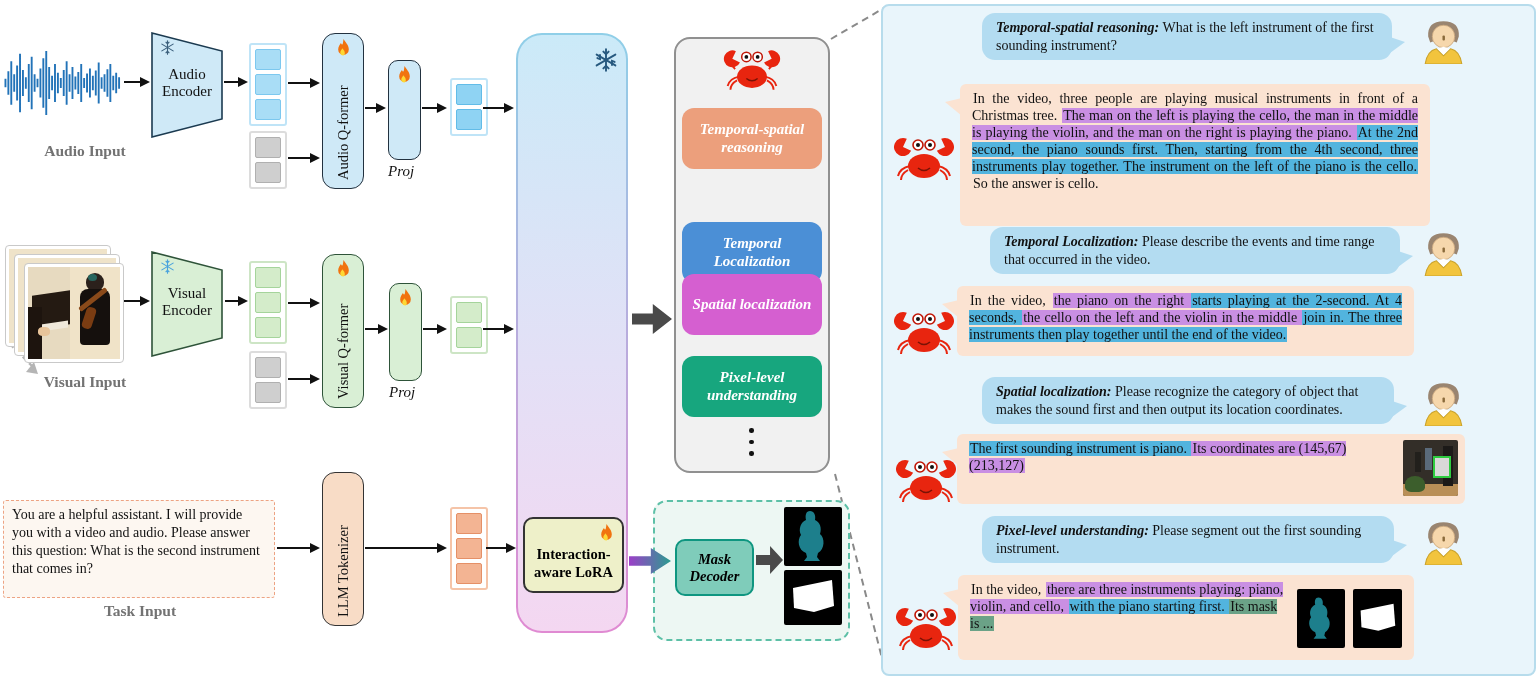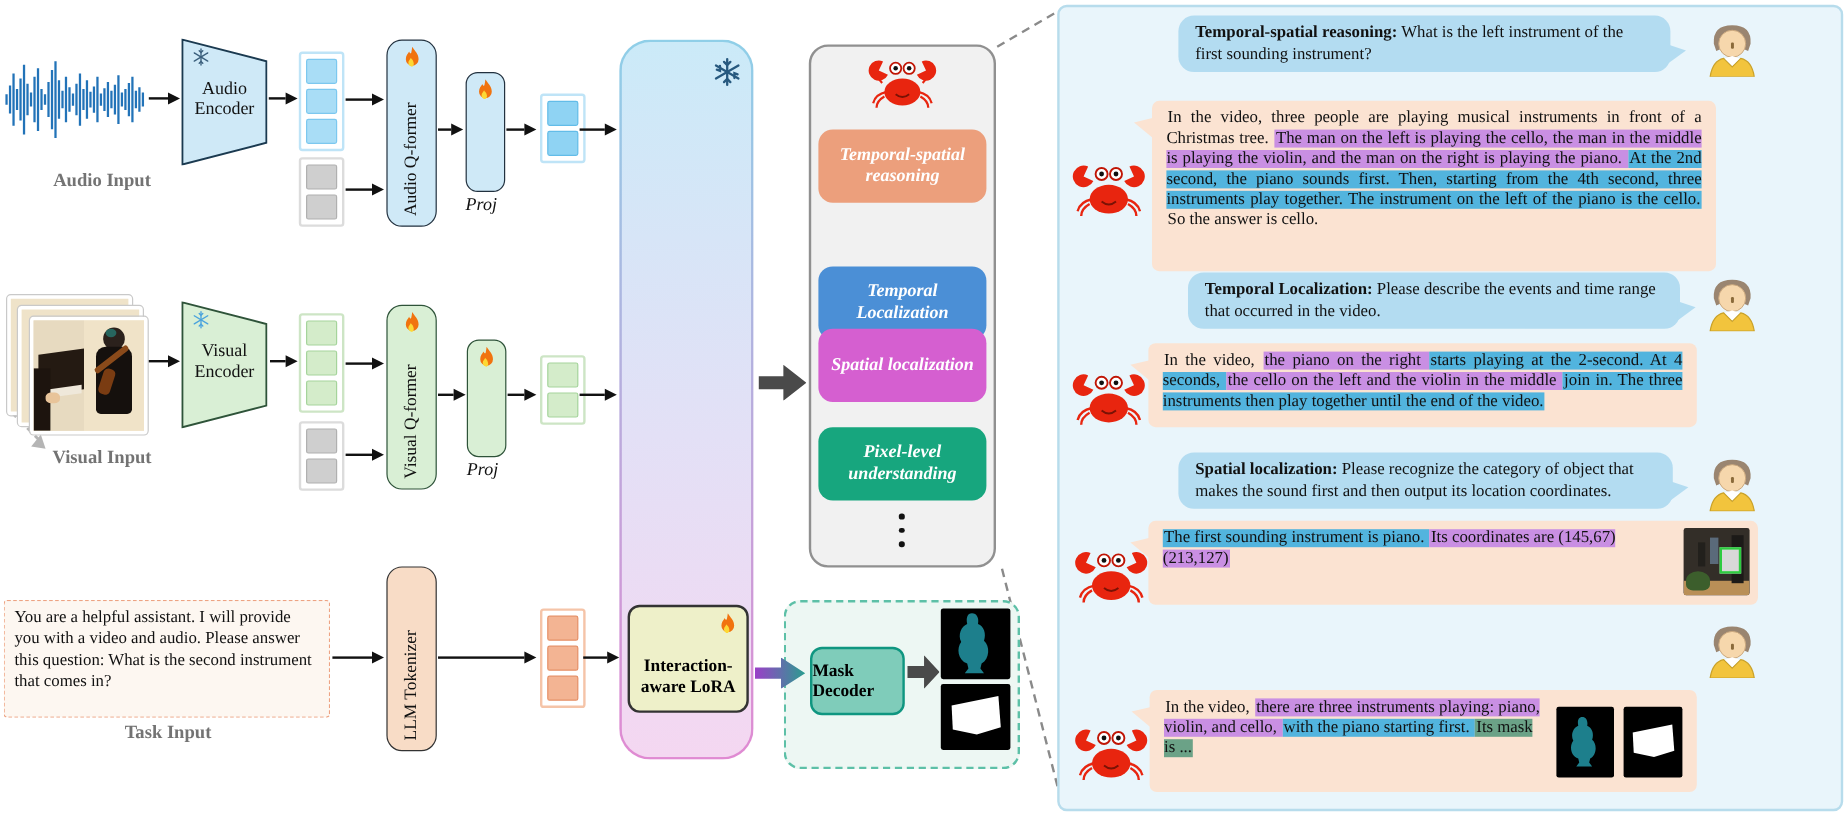--- a/index.html
+++ b/index.html
@@ -37,49 +37,49 @@
 
   .trap-text { position:absolute; text-align:center; font-size:15px; line-height:1.15; color:#111; }
   .inlabel { position:absolute; font-weight:bold; font-size:15.5px; color:#737373; text-align:center; }
 
   
   .llm-box { position:absolute; left:516px; top:33px; width:112px; height:600px; border-radius:26px;
     border:2.5px solid transparent;
     background:linear-gradient(#cbeaf8,#e3e0f6 55%,#f4d7f1) padding-box, linear-gradient(#8fcfe8,#e08ad2) border-box; }
   .llm-title { position:absolute; left:0; right:0; top:300px; text-align:center;
     font-weight:bold; font-size:28px; color:#000; }
-  .lora { position:absolute; left:523px; top:504px; width:101px; height:90px; background:#eef0c9;
+  .lora { position:absolute; left:523px; top:517px; width:101px; height:76px; background:#eef0c9;
     border:2px solid #333; border-radius:10px; text-align:center; }
   .lora-lbl { position:absolute; left:0; right:0; bottom:10px; font-weight:bold; font-size:14.5px; line-height:1.2; }
 
   
   .task-panel { position:absolute; left:674px; top:37px; width:156px; height:436px;
     background:#f1f1f1; border:2.5px solid #909090; border-radius:16px; }
   .chip { position:absolute; left:682px; width:140px; height:61px; border-radius:12px;
     display:flex; align-items:center; justify-content:center; text-align:center;
     color:#fff; font-weight:bold; font-style:italic; font-size:15px; line-height:1.18; padding:4px; }
   .vdots { position:absolute; left:749px; display:flex; flex-direction:column; gap:7px; }
   .vdots span { width:4.5px; height:4.5px; border-radius:50%; background:#111; }
 
   
   .mask-area { position:absolute; left:653px; top:500px; width:197px; height:141px;
     border:2.5px dashed #5dc0a7; border-radius:14px; background:#edf7f3; }
   .mask-dec { position:absolute; left:675px; top:539px; width:79px; height:57px; background:#7fccba;
     border:2.2px solid #0f9680; border-radius:10px; display:flex; align-items:center; justify-content:center;
-    text-align:left; font-weight:bold; font-size:14.5px; line-height:1.15; }
+    text-align:center; font-weight:bold; font-style:italic; font-size:14.5px; line-height:1.15; }
   .mask-thumb { position:absolute; background:#000; border-radius:2px; overflow:hidden; }
 
   
   .chat-panel { position:absolute; left:881px; top:4px; width:655px; height:672px;
     background:#e9f5fb; border:2px solid #b7dcec; border-radius:8px; }
   .q-bubble { position:absolute; background:#b3dcf1; border-radius:13px; padding:6px 14px;
     font-size:14px; line-height:1.25; color:#111; }
   .q-bubble::after { content:""; position:absolute; right:-13px; bottom:7px;
     border-left:15px solid #b3dcf1; border-top:5px solid transparent; border-bottom:11px solid transparent; }
-  .q-topic { font-weight:bold; }
+  .q-topic { font-weight:bold; font-style:italic; }
   .a-bubble { position:absolute; background:#fbe3d2; border-radius:6px; padding:6px 12px;
     font-size:14px; line-height:1.22; color:#111; text-align:justify; }
   .a-bubble::before { content:""; position:absolute; left:-15px; top:14px;
     border-right:17px solid #fbe3d2; border-top:4px solid transparent; border-bottom:14px solid transparent; }
   .a-bubble span { padding:0 1px; }
 
   .avatar { position:absolute; width:47px; height:49px; }
   .crab { position:absolute; width:64px; height:52px; }
 
   
@@ -386,20 +386,24 @@
     <path d="M11 2 A9 9 0 1 0 20 11 L11 11 Z" fill="#e8250f" transform="rotate(25 11 11)"></path>
     <path d="M53 2 A9 9 0 1 1 44 11 L53 11 Z" fill="#e8250f" transform="rotate(-25 53 11)"></path>
     <circle cx="26" cy="9" r="5" fill="#fff" stroke="#c01505" stroke-width="1.6"></circle>
       <circle cx="26" cy="9" r="2" fill="#111"></circle>
     <circle cx="38" cy="9" r="5" fill="#fff" stroke="#c01505" stroke-width="1.6"></circle>
       <circle cx="38" cy="9" r="2" fill="#111"></circle>
     <ellipse cx="32" cy="30" rx="16" ry="12" fill="#e8250f"></ellipse>
     <path d="M26 32 Q32 37 38 32" stroke="#7a1205" stroke-width="1.6" fill="none"></path>
   </svg>
 
+  <div class="q-bubble" style="left:982px;top:516px;width:412px;">
+    <span class="q-topic">Pixel-level understanding:</span>
+    <span>Please segment out the first sounding instrument.</span>
+  </div>
   <svg class="avatar" style="left:1420px;top:516px;" viewBox="0 0 46 48">
     <path d="M8 21 Q7 6 23 6 Q39 6 38 21 L36 27 Q23 20 10 27 Z" fill="#9a8570"></path>
     <circle cx="23" cy="21" r="11" fill="#f6d7ac" stroke="#caa77d" stroke-width="0.8"></circle>
     <rect x="22" y="20" width="2.4" height="5" rx="1" fill="#8a6a3a"></rect>
     <path d="M5 48 Q7 35 16 33 L23 40 30 33 Q39 35 41 48 Z" fill="#f2c43d" stroke="#caa22a" stroke-width="1"></path>
     <path d="M17 33 L23 39 29 33 23 31 Z" fill="#fff"></path>
   </svg>
   <div class="a-bubble" style="left:958px;top:575px;width:456px;height:85px;padding-right:130px;text-align:left;"><span>In the video, </span><span style="background: rgb(201, 143, 227);">there are three instruments playing: piano, violin, and cello, </span><span style="background: rgb(82, 180, 222);">with the piano starting first. </span><span style="background: rgb(107, 162, 135);">Its mask is ...</span></div>
   <div class="abs" style="left:1297px;top:589px;width:48px;height:59px;background:#000;border-radius:2px;">
     <svg width="48" height="59" viewBox="0 0 58 59">

